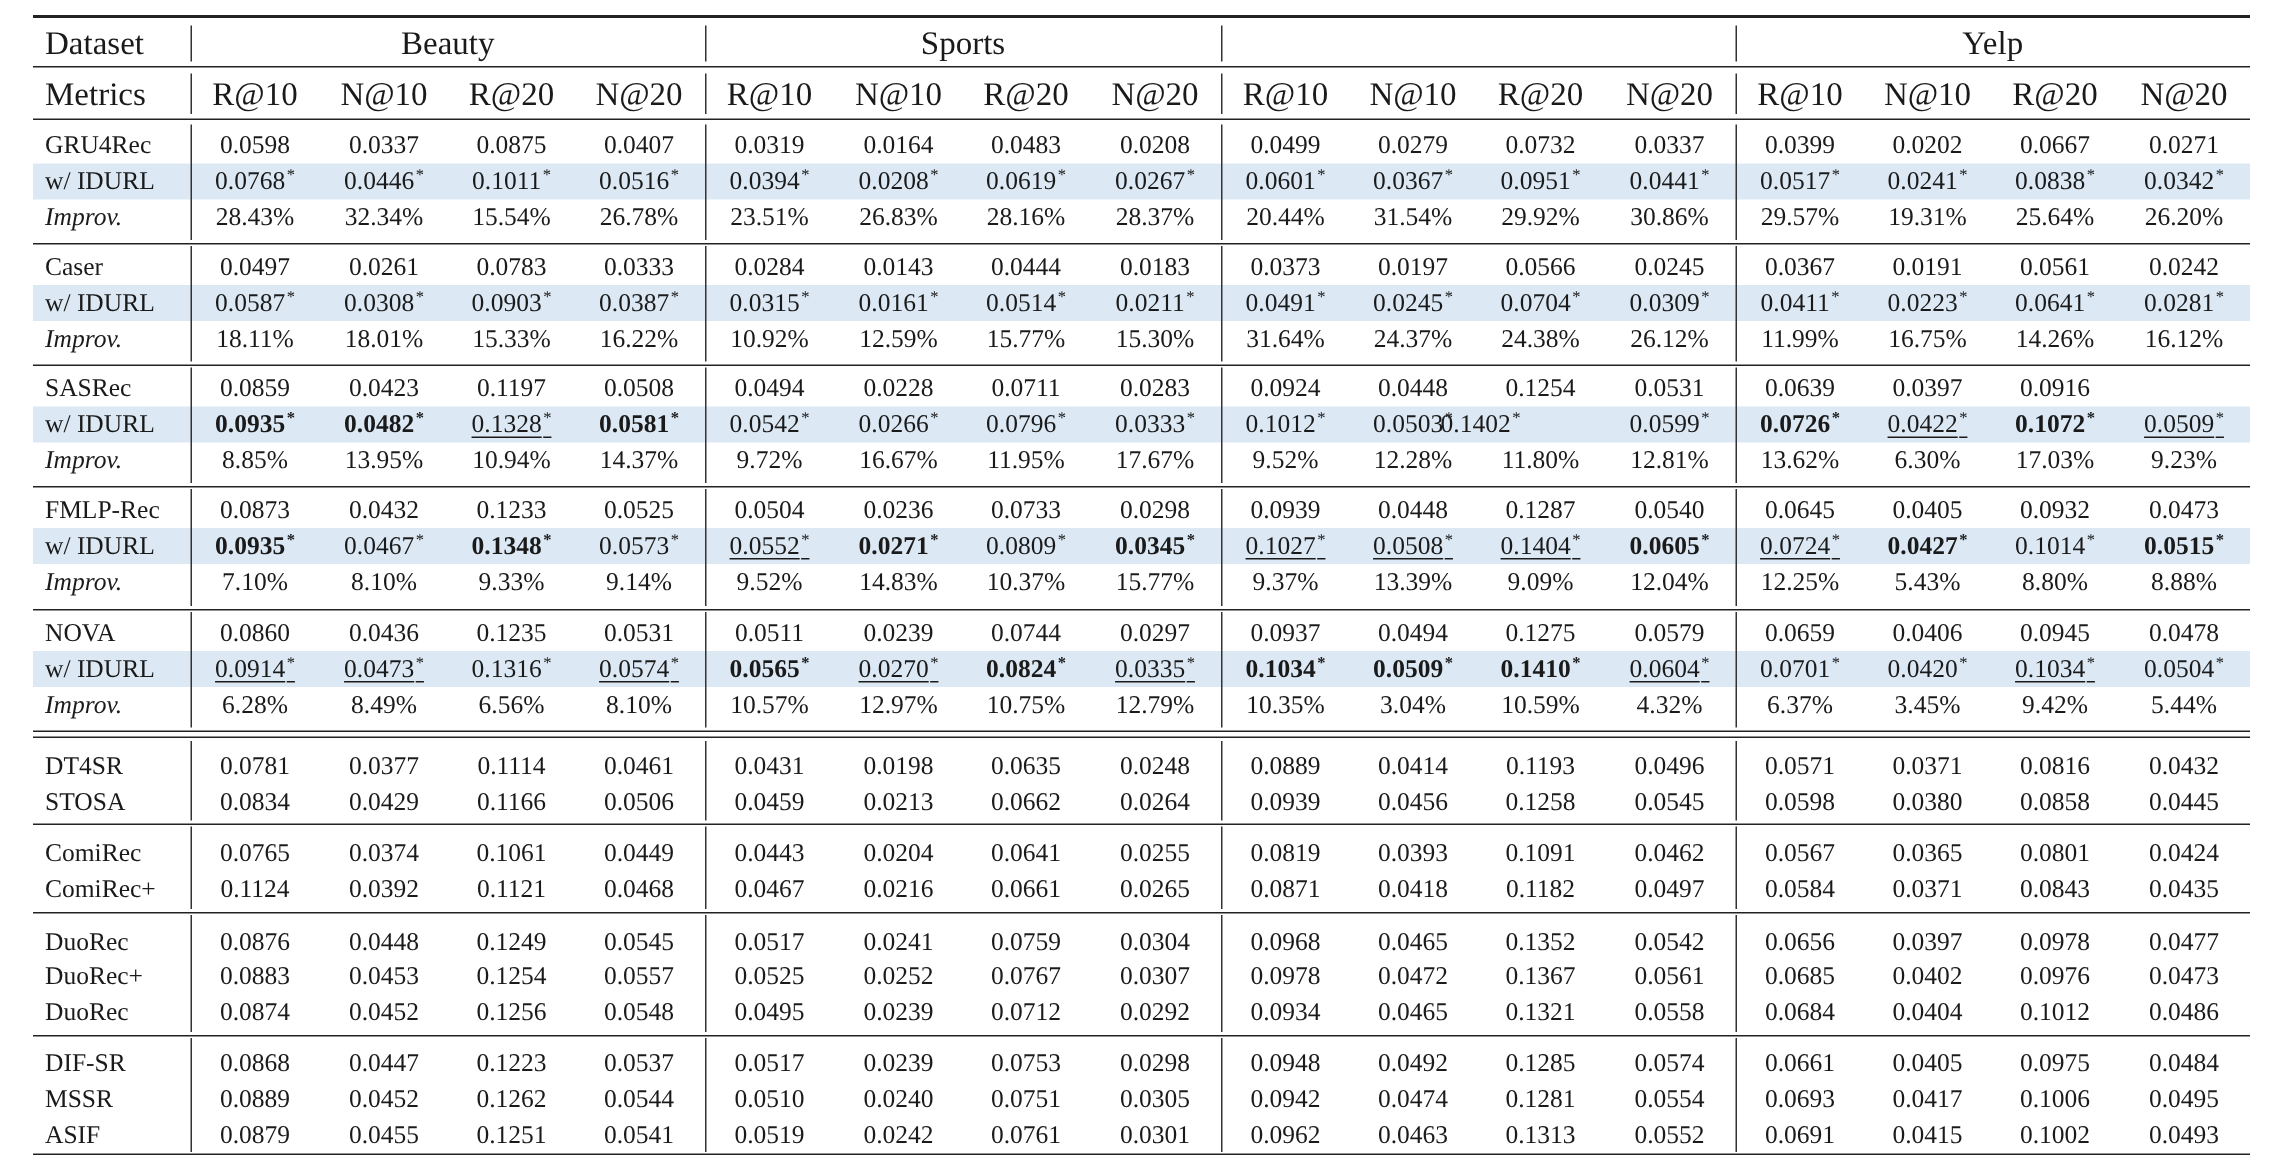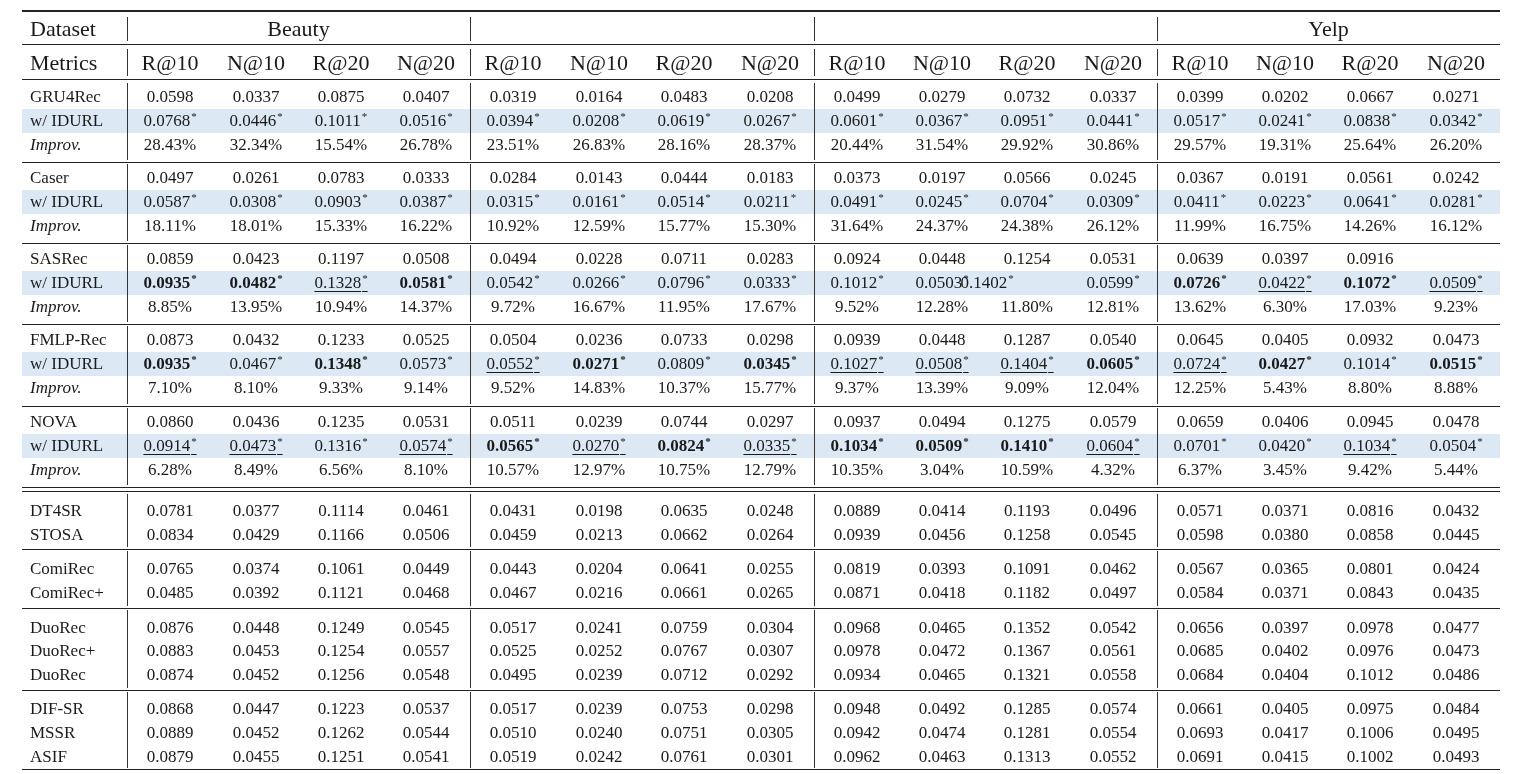--- a/index.html
+++ b/index.html
@@ -19,20 +19,21 @@
   .cell sup { font-size: 11px; vertical-align: 0; position: relative; top: -6px; margin-left: 1px; }
   .hdr { position: absolute; height: 30px; line-height: 30px; font-size: 22px; text-align: center; }
 </style>
 </head>
 <body>
 
 <div id="table-root">
 
   <div class="hdr" style="left:8px; top:14px; text-align:left;">Dataset</div>
   <div class="hdr" style="left:105px; top:14px; width:343px;">Beauty</div>
+  <div class="hdr" style="left:448px; top:14px; width:344px;">Sports</div>
   <div class="hdr" style="left:1135px; top:14px; width:343px;">Yelp</div>
 
   <div class="hdr" style="left:8px; top:48px; text-align:left;">Metrics</div>
   <div id="metric-headers">
       <div class="hdr" style="left: 106px; width: 84px; top: 48px;">R@10</div>
       <div class="hdr" style="left: 192px; width: 84px; top: 48px;">N@10</div>
       <div class="hdr" style="left: 277px; width: 84px; top: 48px;">R@20</div>
       <div class="hdr" style="left: 362px; width: 84px; top: 48px;">N@20</div>
       <div class="hdr" style="left: 449px; width: 84px; top: 48px;">R@10</div>
       <div class="hdr" style="left: 535px; width: 84px; top: 48px;">N@10</div>
@@ -386,21 +387,21 @@
         <div class="cell" style="left: 878px; width: 84px;"><span class="v">0.0393</span></div>
         <div class="cell" style="left: 963px; width: 84px;"><span class="v">0.1091</span></div>
         <div class="cell" style="left: 1049px; width: 84px;"><span class="v">0.0462</span></div>
         <div class="cell" style="left: 1136px; width: 84px;"><span class="v">0.0567</span></div>
         <div class="cell" style="left: 1221px; width: 84px;"><span class="v">0.0365</span></div>
         <div class="cell" style="left: 1306px; width: 84px;"><span class="v">0.0801</span></div>
         <div class="cell" style="left: 1392px; width: 84px;"><span class="v">0.0424</span></div>
       </div>
       <div class="row" style="top: 581px;">
         <div class="cell name">ComiRec+</div>
-        <div class="cell" style="left: 106px; width: 84px;"><span class="v">0.0485</span></div>
+        <div class="cell" style="left: 106px; width: 84px;"><span class="v">0.1124</span></div>
         <div class="cell" style="left: 192px; width: 84px;"><span class="v">0.0392</span></div>
         <div class="cell" style="left: 277px; width: 84px;"><span class="v">0.1121</span></div>
         <div class="cell" style="left: 362px; width: 84px;"><span class="v">0.0468</span></div>
         <div class="cell" style="left: 449px; width: 84px;"><span class="v">0.0467</span></div>
         <div class="cell" style="left: 535px; width: 84px;"><span class="v">0.0216</span></div>
         <div class="cell" style="left: 620px; width: 84px;"><span class="v">0.0661</span></div>
         <div class="cell" style="left: 706px; width: 84px;"><span class="v">0.0265</span></div>
         <div class="cell" style="left: 793px; width: 84px;"><span class="v">0.0871</span></div>
         <div class="cell" style="left: 878px; width: 84px;"><span class="v">0.0418</span></div>
         <div class="cell" style="left: 963px; width: 84px;"><span class="v">0.1182</span></div>

